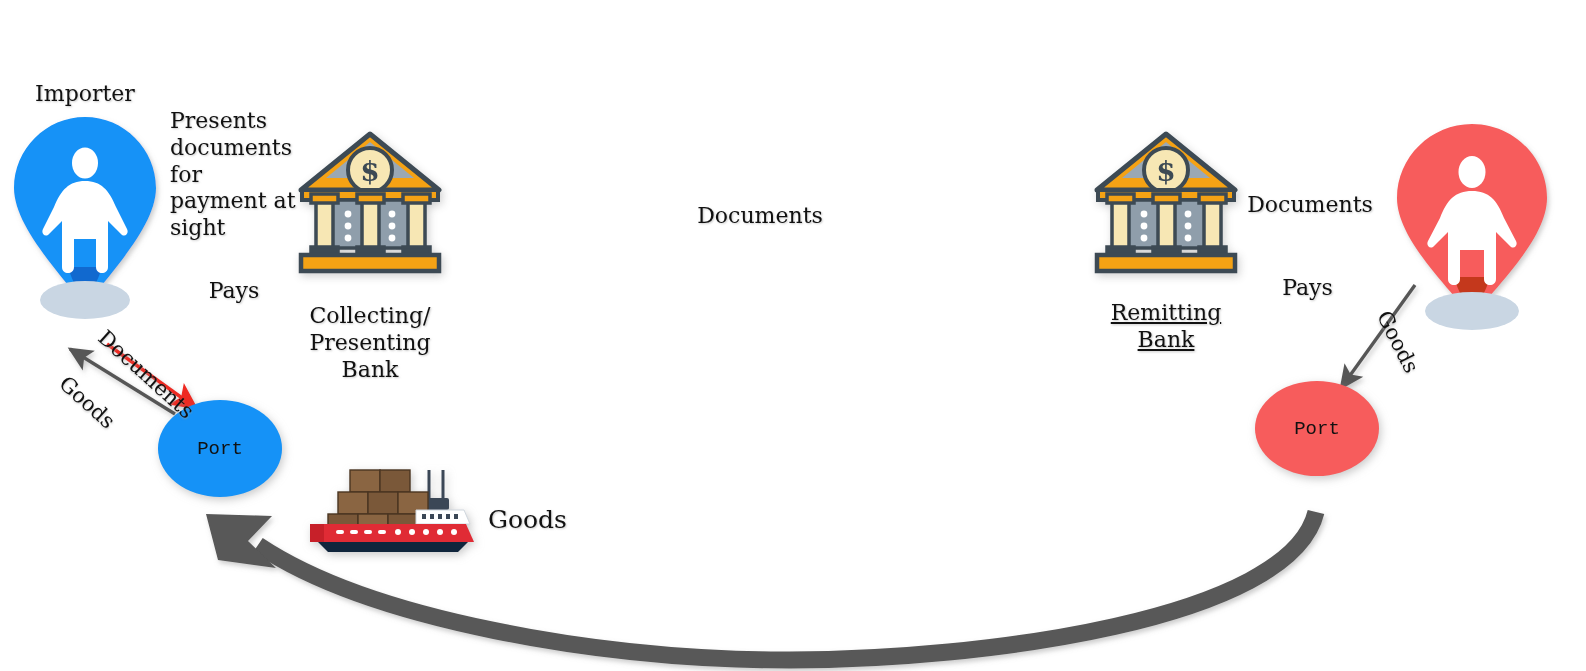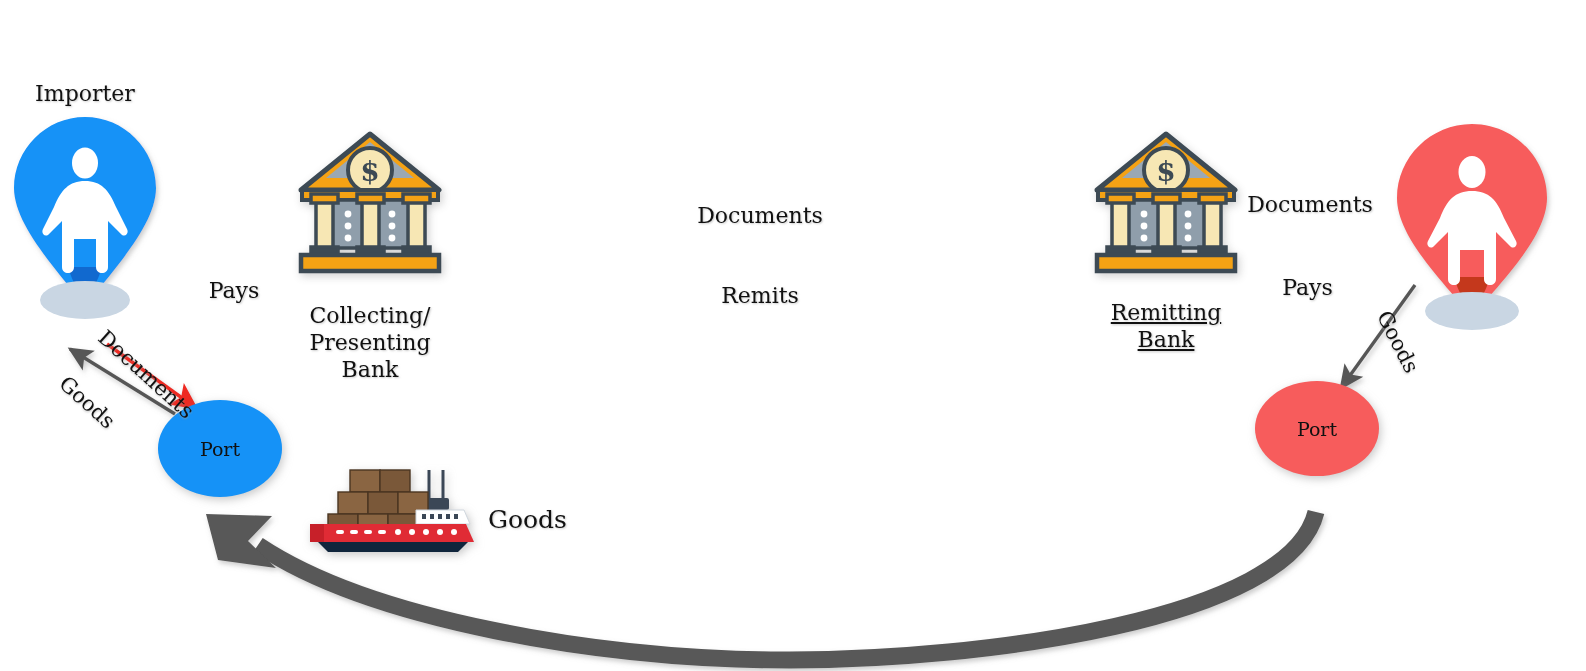--- a/index.html
+++ b/index.html
@@ -19,21 +19,21 @@
     position: absolute;
     color: #111111;
     font-family: "DejaVu Serif", "Liberation Serif", serif;
     white-space: pre-line;
     text-shadow: 1px 1px 2px rgba(160,160,160,0.55);
     line-height: 1.22;
   }
   .lbl-node      { font-size: 22px; text-align: center; }
   .lbl-flow      { font-size: 22px; text-align: center; }
   .lbl-note      { font-size: 22px; text-align: left; }
-  .lbl-port      { font-size: 19px; text-align: left; }
+  .lbl-port      { font-size: 19px; text-align: left; font-family: Liberation Mono, monospace; }
   .lbl-rot       { font-size: 21px; transform-origin: 0 50%; }
 
   
   .pin-wrap { position: absolute; }
   .pin-shadow {
     position: absolute;
     border-radius: 50%;
     background: #c9d6e3;
     filter: blur(0.4px);
   }
@@ -261,26 +261,29 @@
         <circle cx="92" cy="70" r="3"></circle>
         <circle cx="106" cy="70" r="3"></circle>
         <circle cx="120" cy="70" r="3"></circle>
         <circle cx="134" cy="70" r="3"></circle>
         <circle cx="148" cy="70" r="3"></circle>
       </g>
       <path d="M12,80 L162,80 L152,90 L22,90 Z" fill="#10253c"></path>
     </svg>
   </div>
 
+  <div class="lbl lbl-note" style="left:170px; top:108px; width:155px;">Presents
+documents for
+payment at
+sight</div>
 
   <div class="lbl lbl-flow" style="left:168px; top:278px; width:132px;">Pays</div>
 
   <div class="lbl lbl-flow" style="left:640px; top:203px; width:240px;">Documents</div>
 
-  <div class="lbl lbl-flow" style="left:640px; top:283px; width:240px;">Remits</div>
 
   <div class="lbl lbl-flow" style="left:1240px; top:192px; width:140px;">Documents</div>
 
   <div class="lbl lbl-flow" style="left:1240px; top:275px; width:135px;">Pays</div>
 
   <div class="lbl lbl-rot" style="left:101px; top:322px; transform:rotate(42deg);">Documents</div>
 
   <div class="lbl lbl-rot" style="left:62px; top:368px; transform:rotate(42deg);">Goods</div>
 
   <div class="lbl lbl-rot" style="left:1382px; top:300px; transform:rotate(63deg);">Goods</div>

